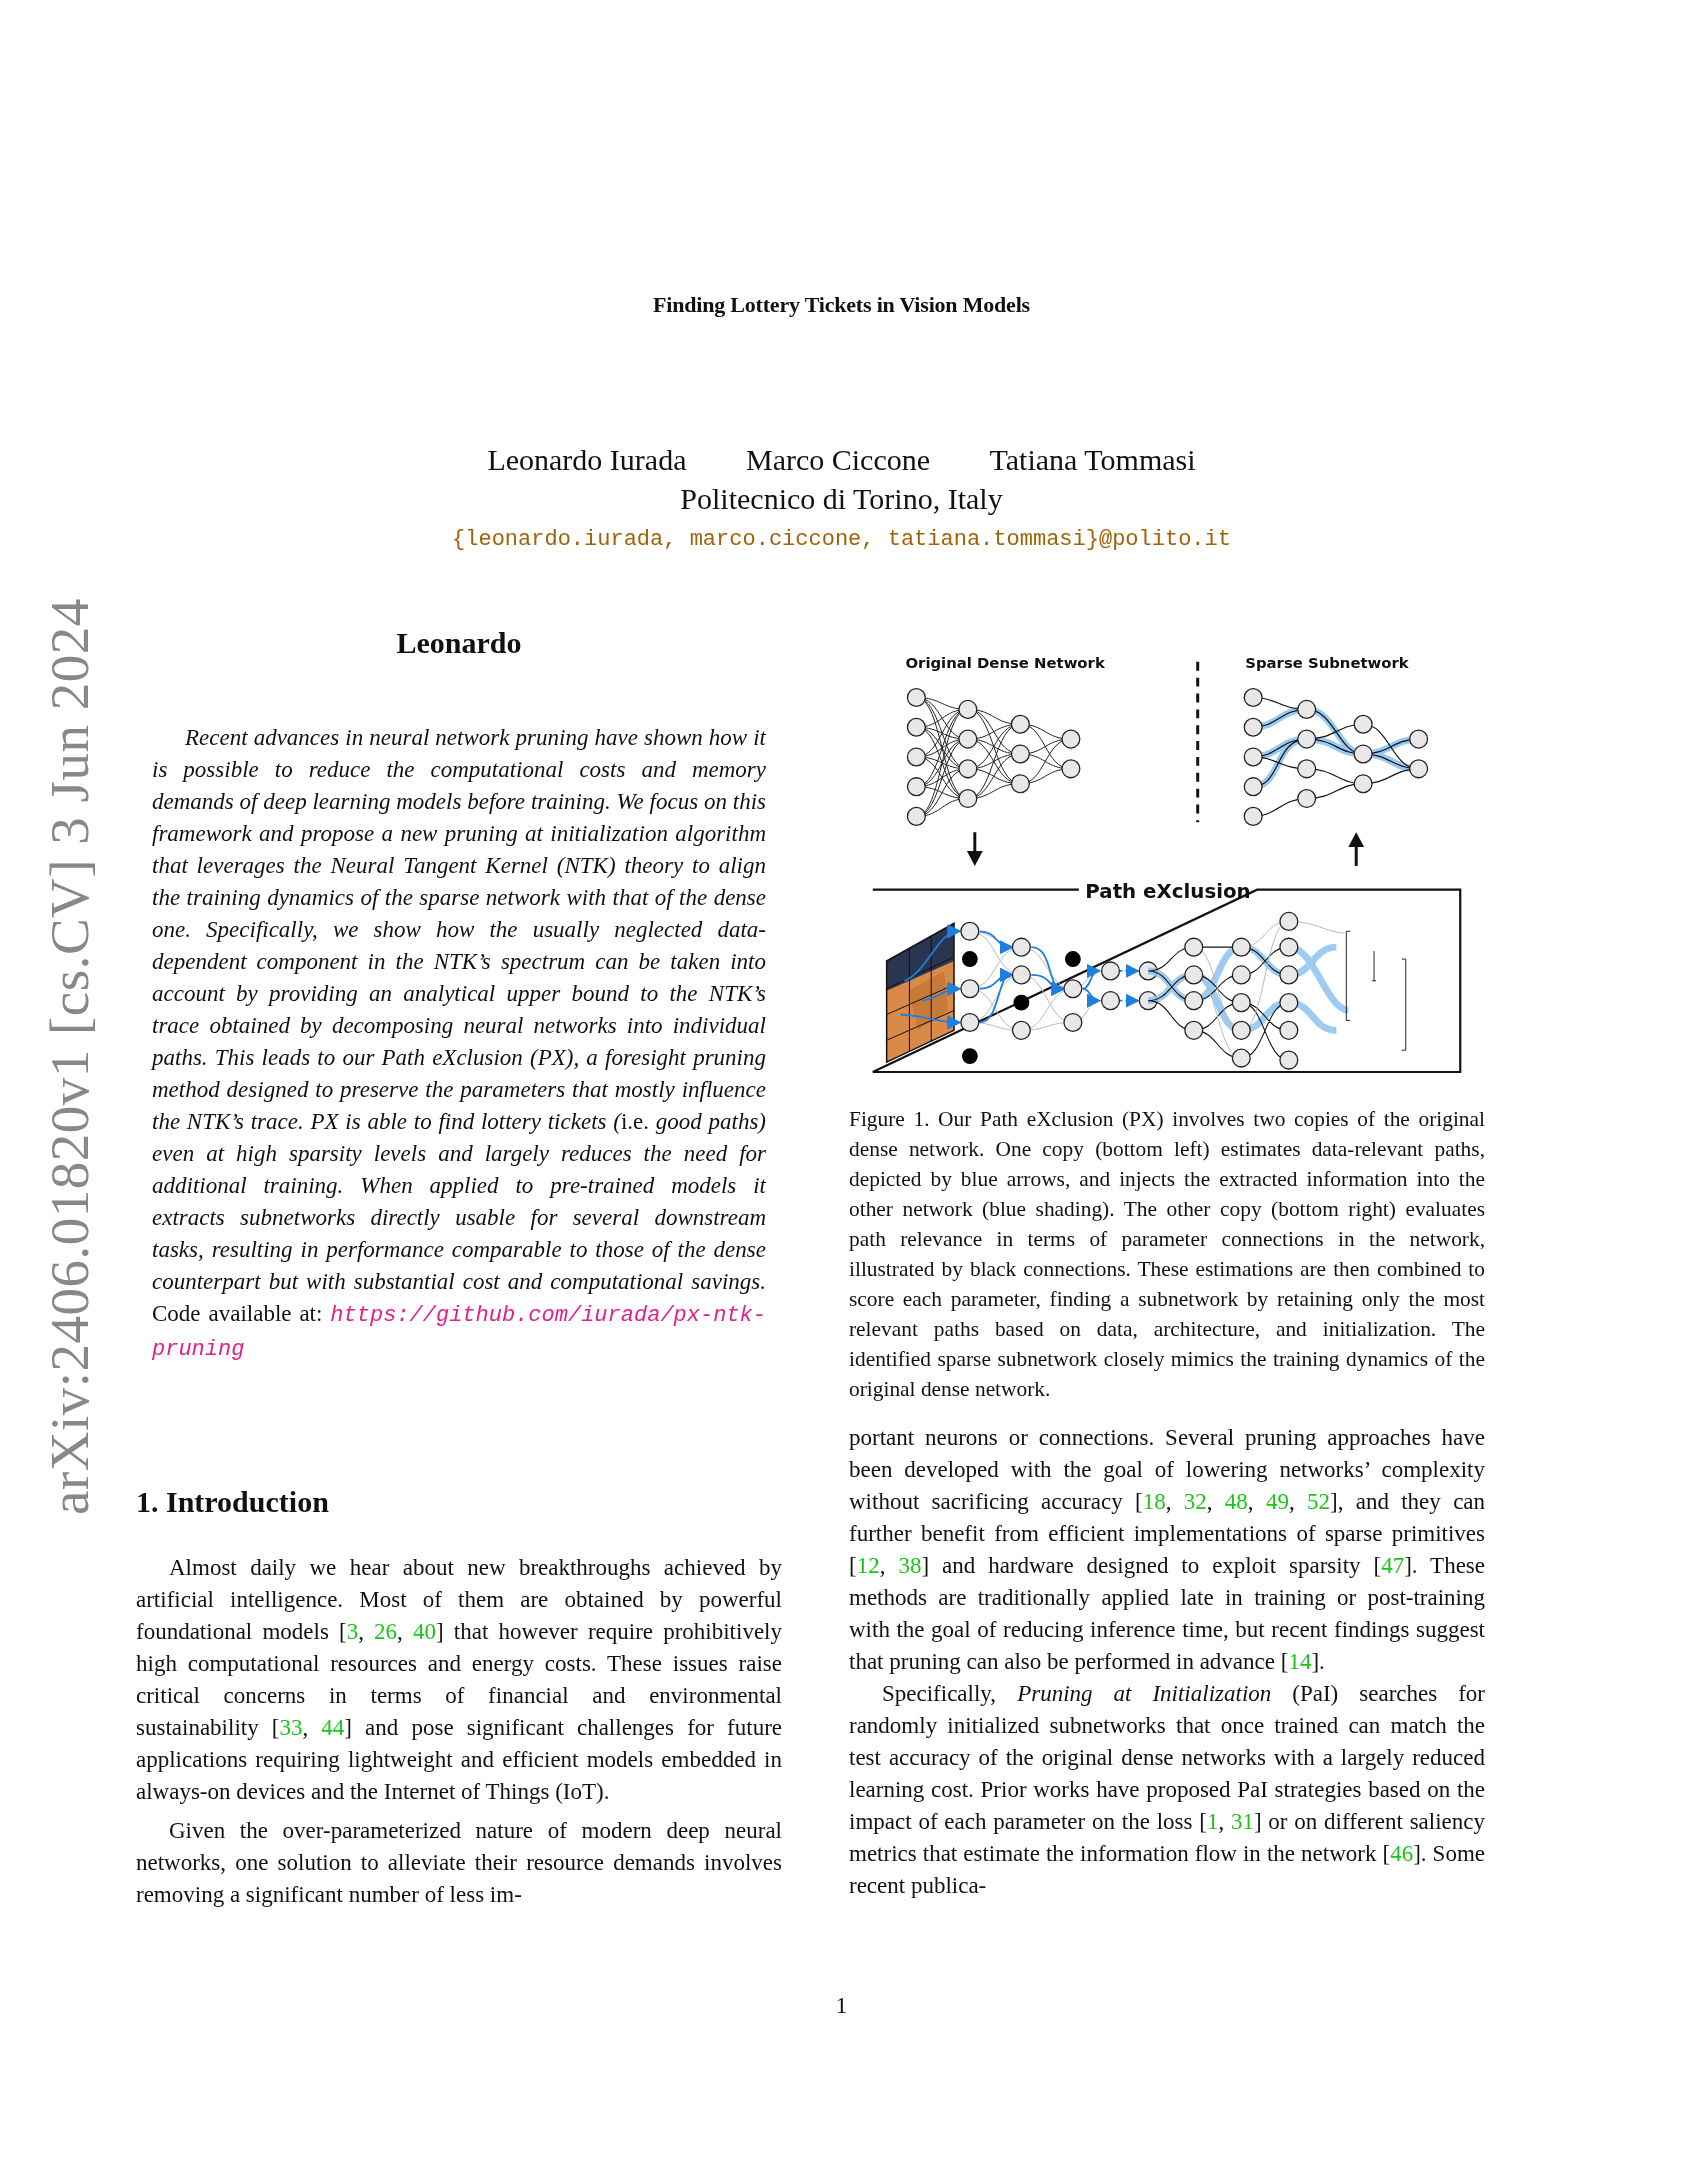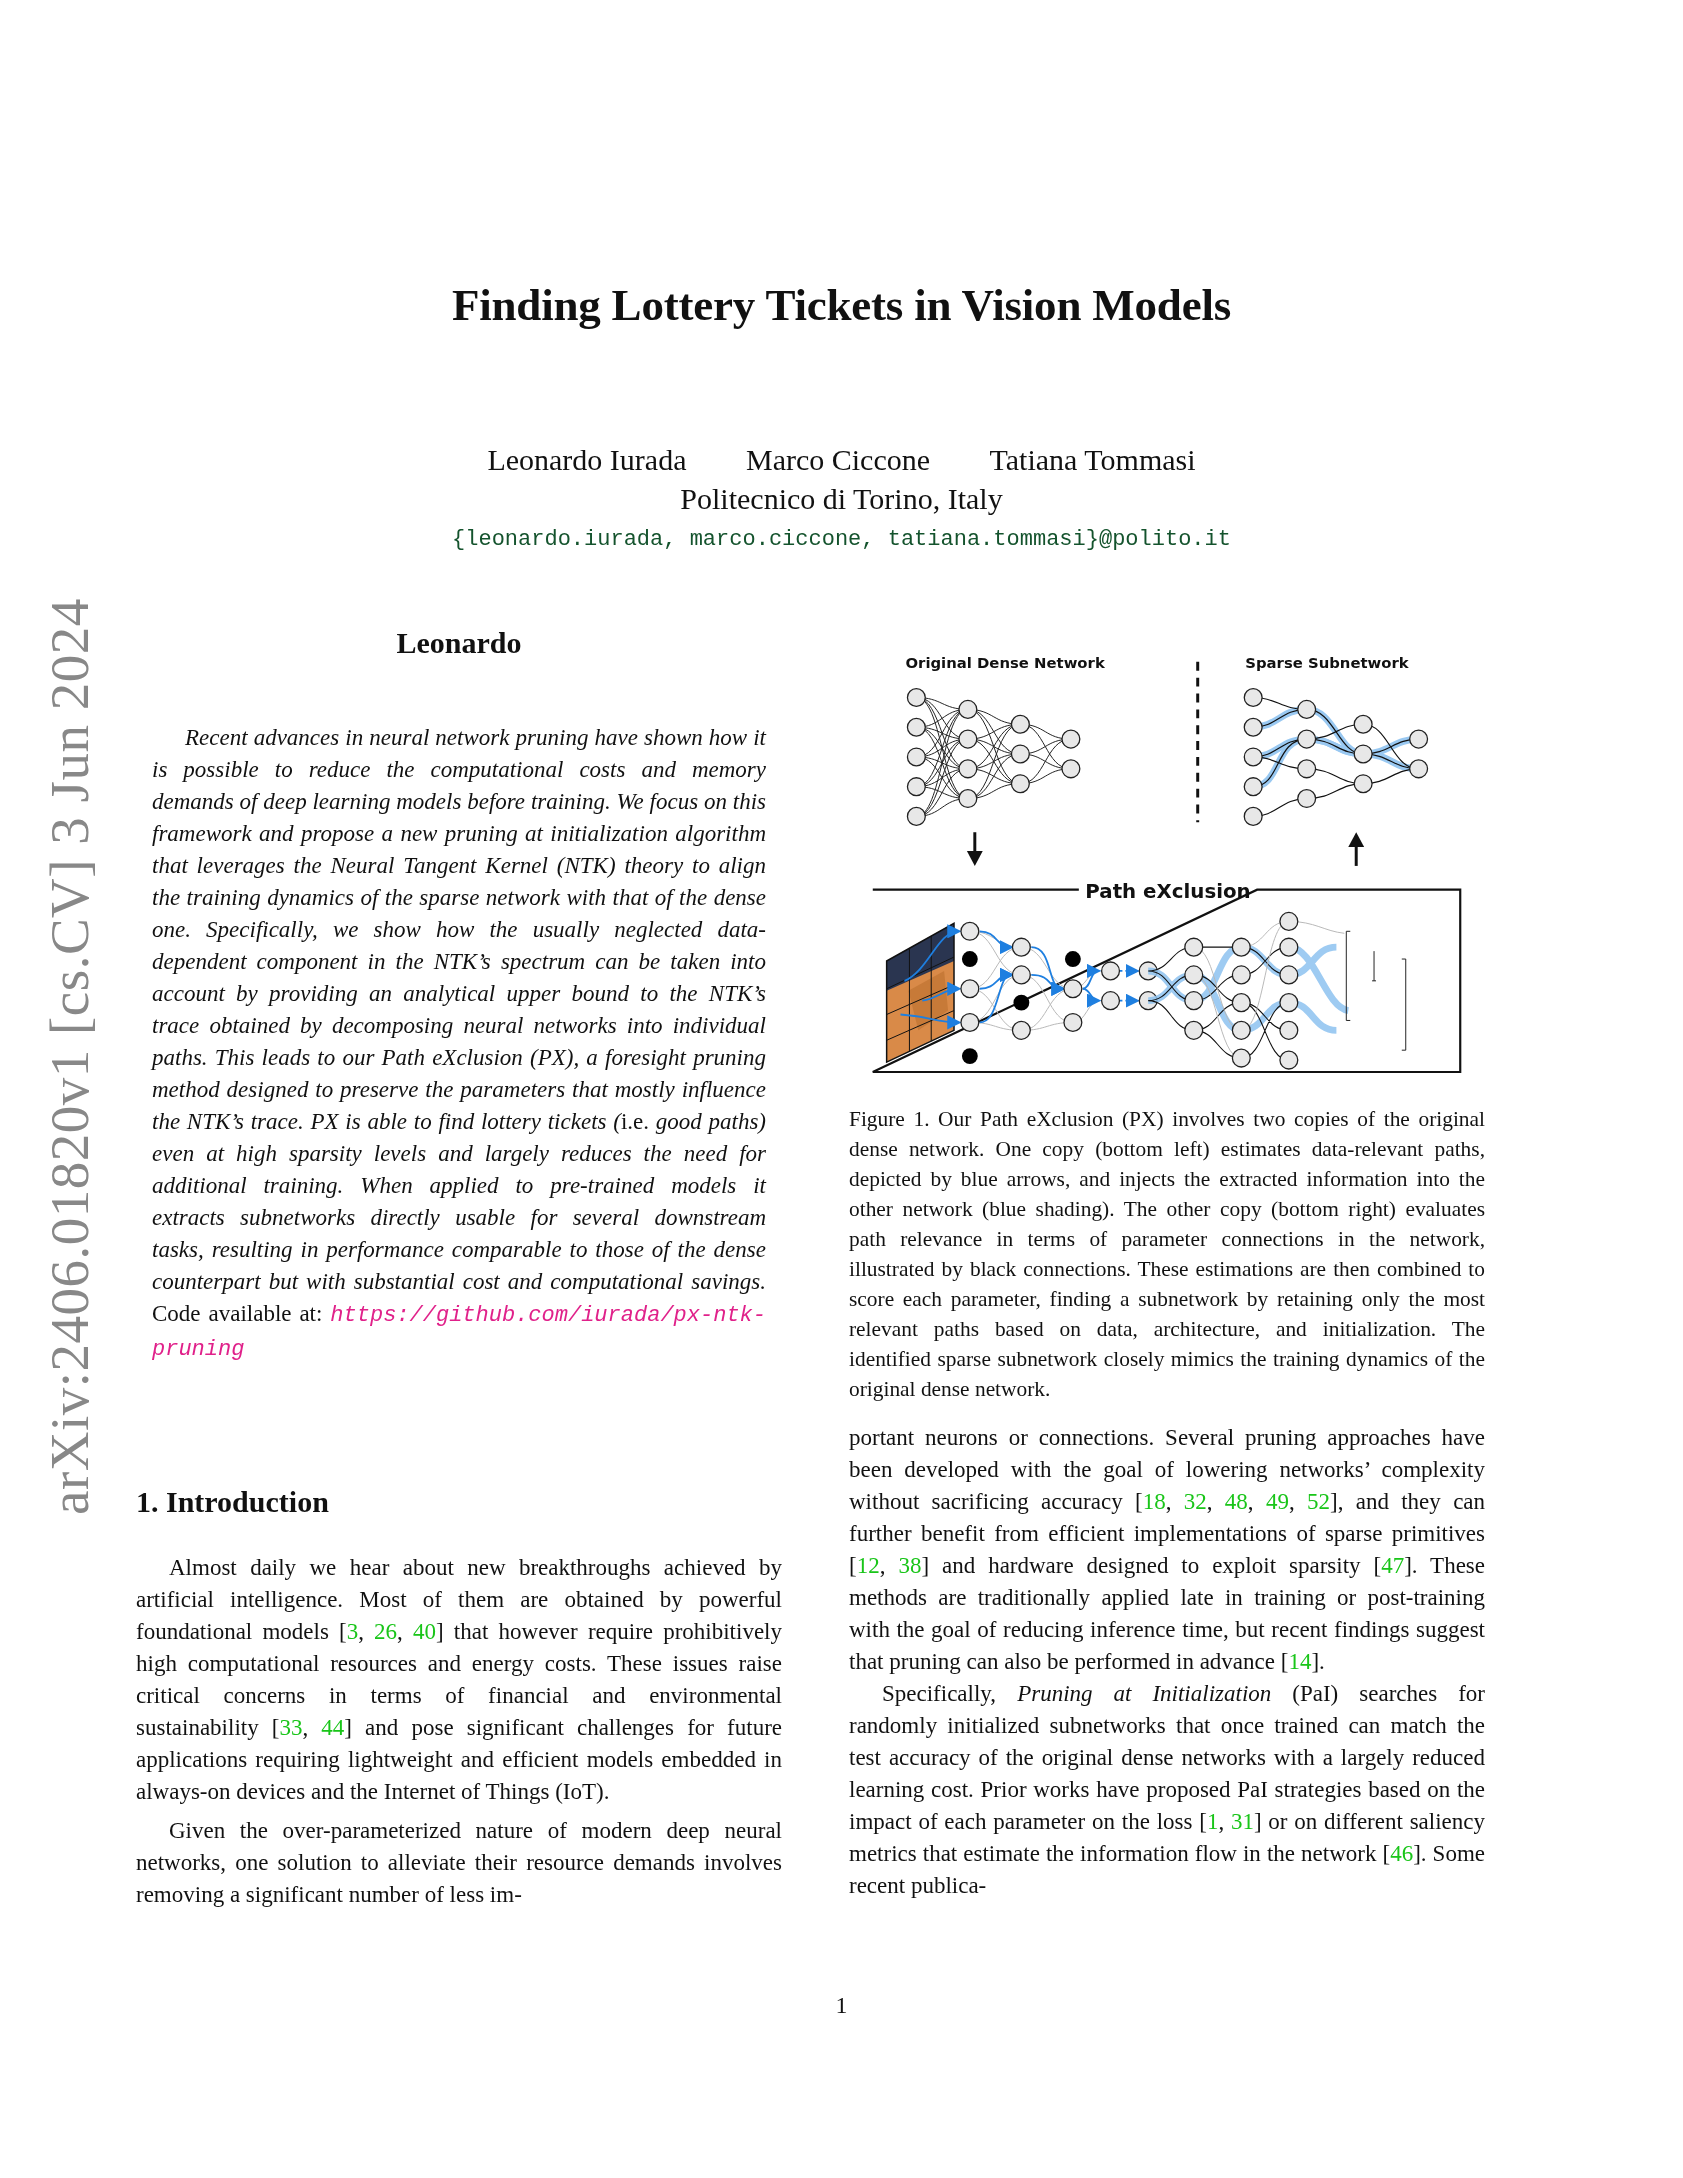--- a/index.html
+++ b/index.html
@@ -1,23 +1,23 @@
 <!DOCTYPE html>
 <html><head>
 <meta charset="utf-8">
 <style>
   html, body { margin: 0; padding: 0; background: #ffffff; }
   body { width: 1683px; height: 2178px; position: relative; overflow: hidden; font-family: "Liberation Serif", "DejaVu Serif", serif; color: #111; }
   .abs { position: absolute; }
-  .title { left: 0; width: 1683px; top: 280px; text-align: center; font-weight: bold; font-size: 45px; line-height: 50px; letter-spacing: -0.2px; }
+  .title { left: 0; width: 1683px; top: 280px; text-align: center; font-weight: bold; font-size: 22px; line-height: 50px; letter-spacing: -0.2px; }
   .title div { display: block; }
   .authors { left: 0; width: 1683px; top: 441px; text-align: center; font-size: 30px; line-height: 38px; }
   .authors .name { display: inline-block; margin: 0 26px; }
   .affil { left: 0; width: 1683px; top: 480px; text-align: center; font-size: 30px; line-height: 38px; }
-  .email { left: 0; width: 1683px; top: 525px; text-align: center; font-family: "Liberation Mono", "DejaVu Sans Mono", monospace; font-size: 22px; line-height: 30px; color: #14532d; }
+  .email { left: 0; width: 1683px; top: 525px; text-align: center; font-family: "Liberation Mono", "DejaVu Sans Mono", monospace; font-size: 22px; line-height: 30px; color: #a16207; }
   .arxiv { left: 38px; top: 1515px; transform-origin: 0 0; transform: rotate(-90deg); font-size: 55px; color: #888; white-space: nowrap; letter-spacing: 0.5px; line-height: 63px; }
   .col-left { left: 136px; width: 646px; }
   .col-right { left: 849px; width: 636px; }
   .h-abstract { top: 626px; left: 136px; width: 646px; text-align: center; font-weight: bold; font-size: 30px; }
   .abstract { top: 706px; font-size: 23px; line-height: 32px; text-align: justify; font-style: italic; hyphens: manual; }
   .abstract .upright { font-style: normal; }
   .abstract p { margin: 16px; text-indent: 33px; }
   .link { color: #e0218a; font-family: "Liberation Mono", "DejaVu Sans Mono", monospace; font-style: italic; font-size: 22px; }
   .h-intro { top: 1485px; font-weight: bold; font-size: 30px; }
   .body-text { font-size: 23px; line-height: 32px; text-align: justify; }

